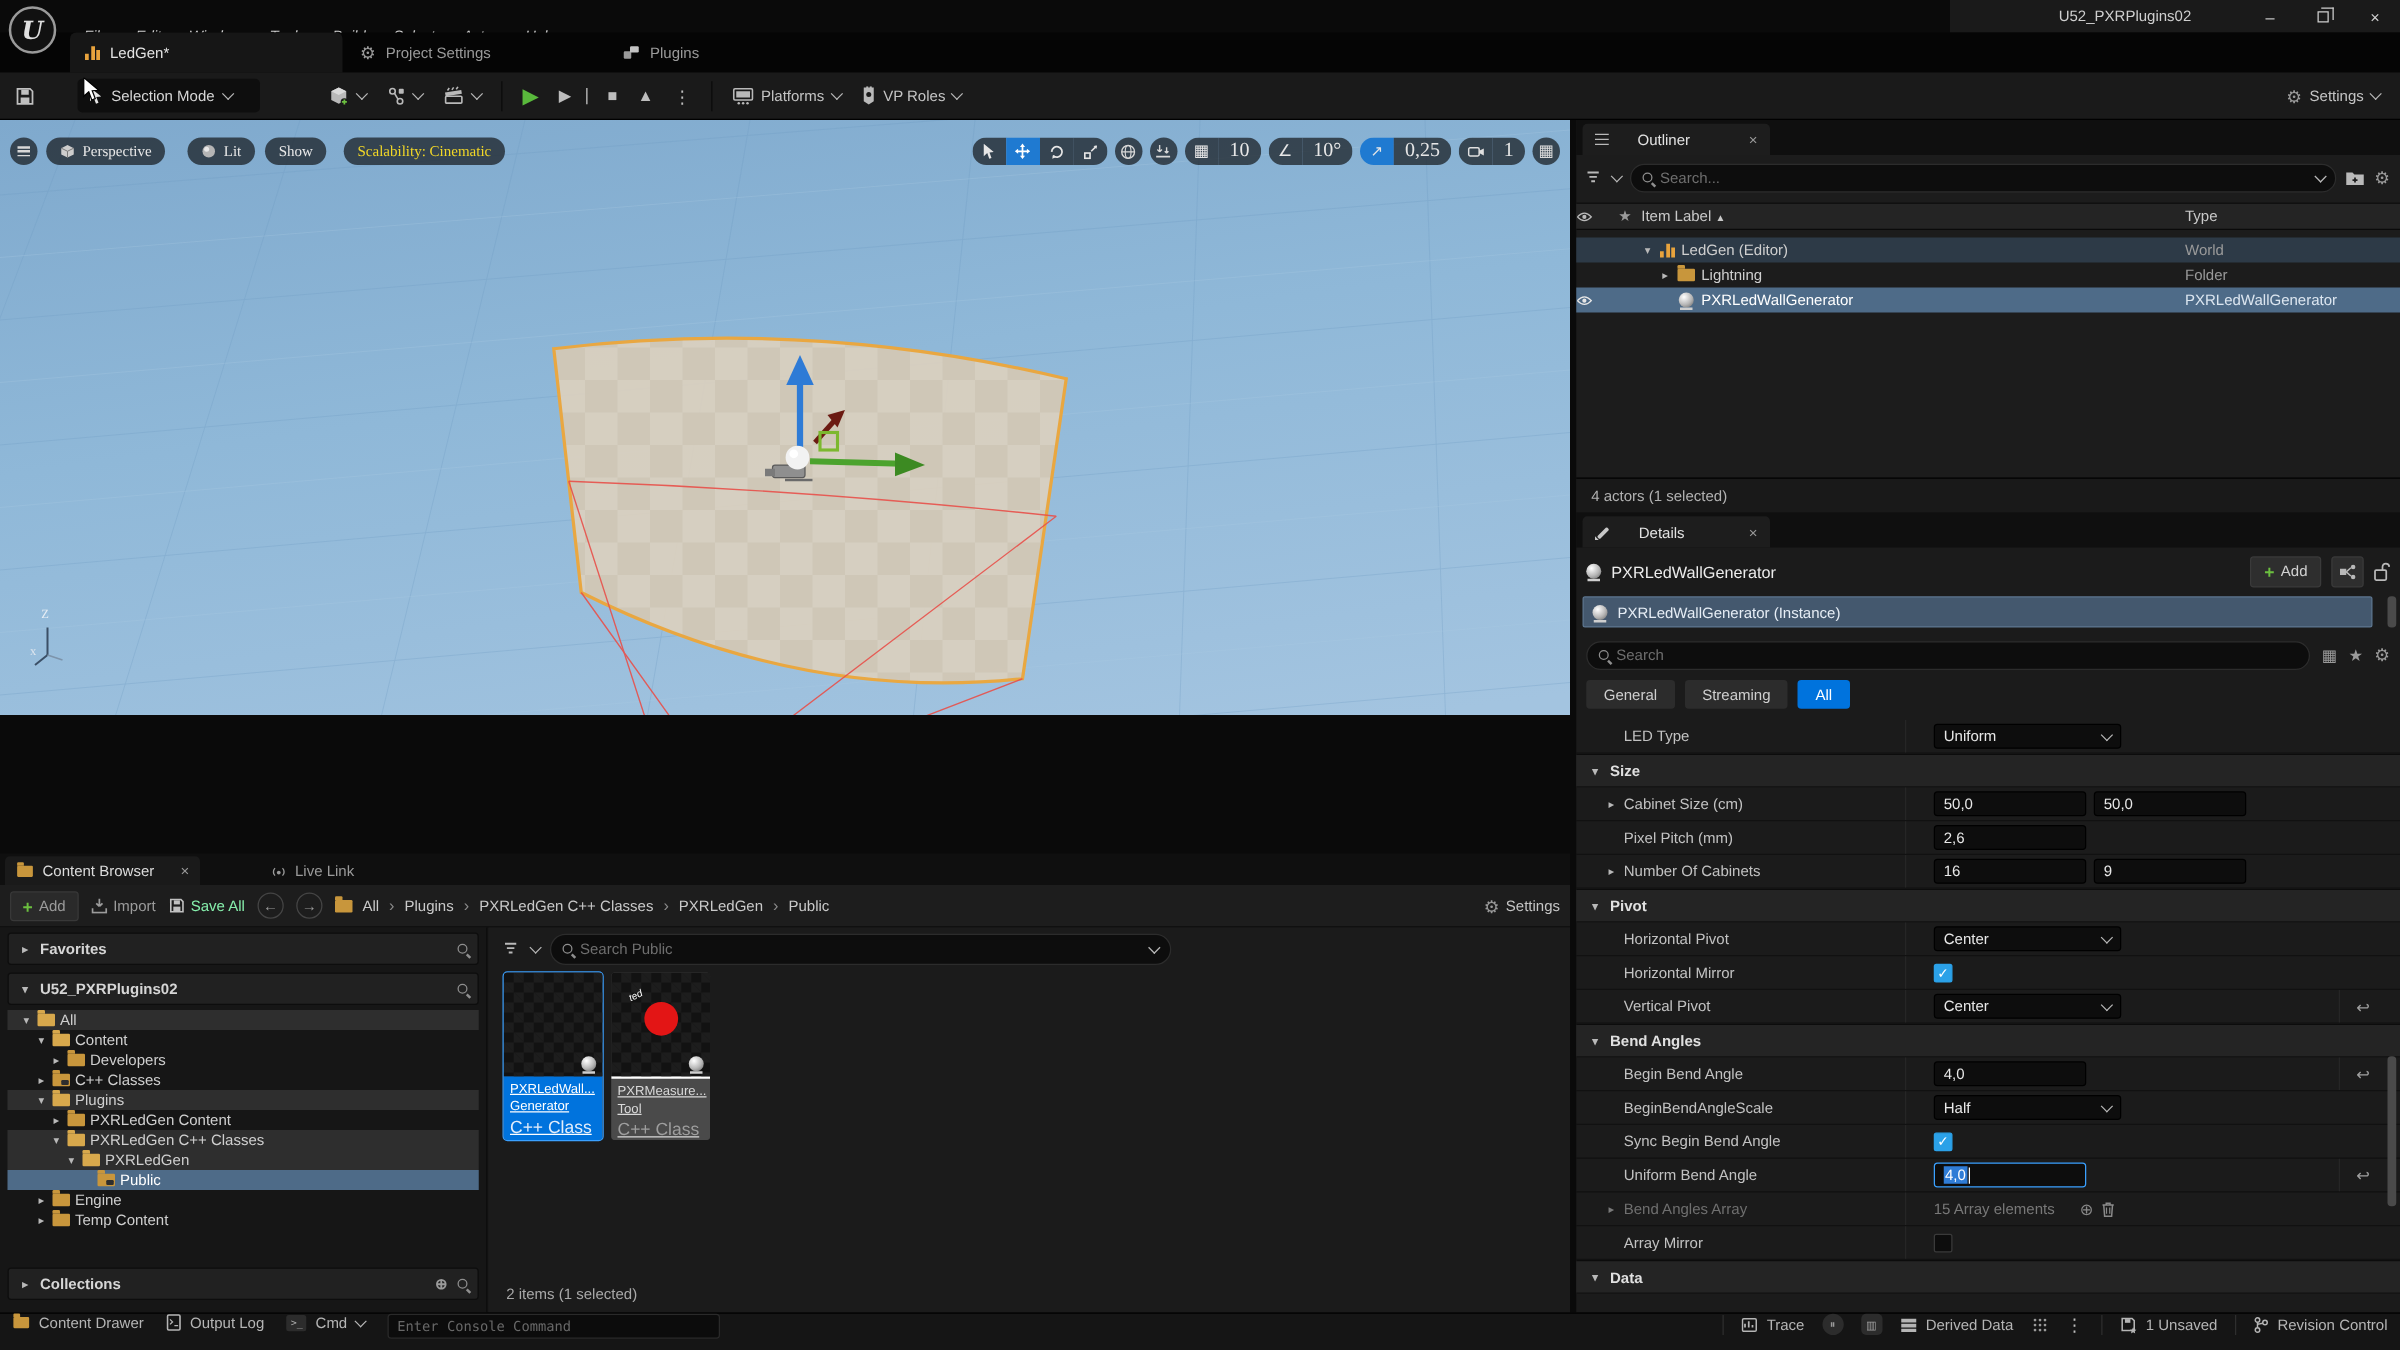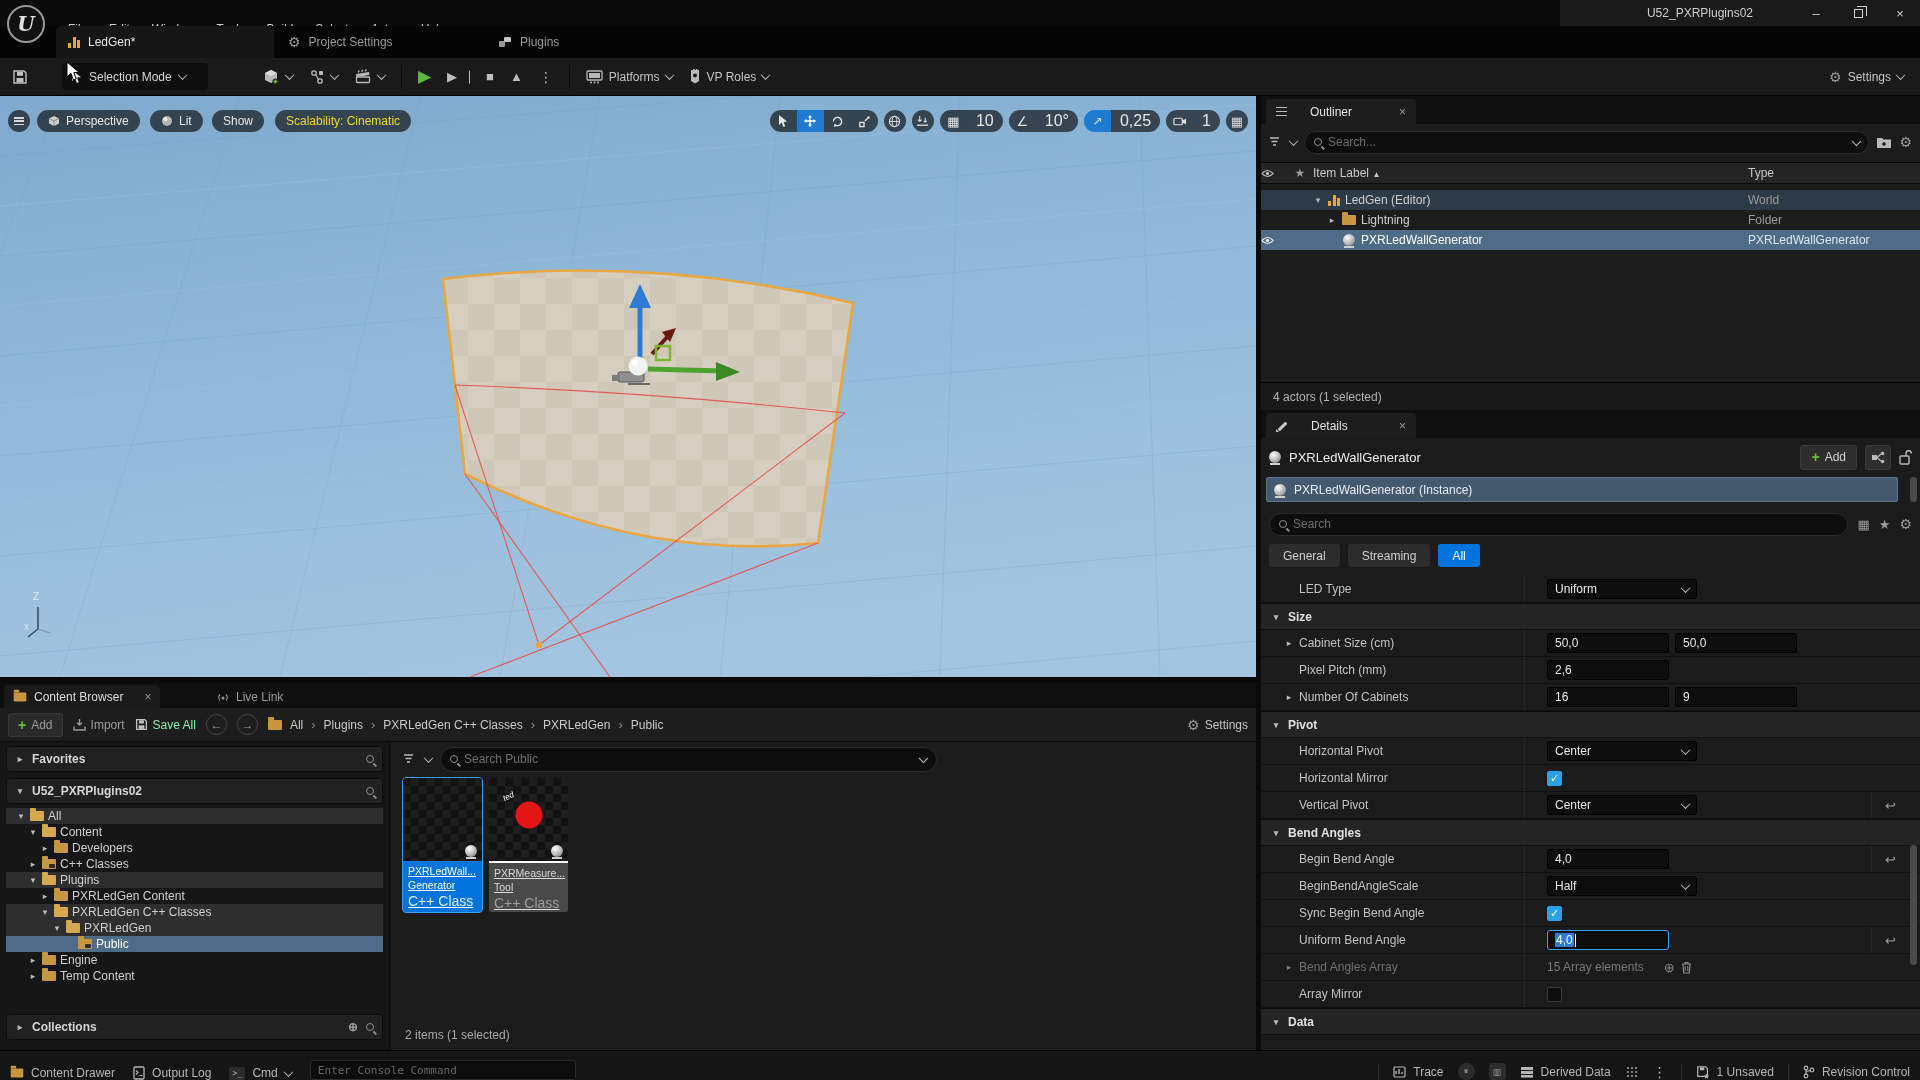--- a/index.html
+++ b/index.html
@@ -32,21 +32,21 @@
   .toolbar { position:absolute; left:0; top:58px; width:1920px; height:38px; background:#1a1a1a; border-bottom:1px solid #000; display:flex; align-items:center; }
   .tsep { width:1px; height:24px; background:#0a0a0a; margin:0 8px; }
   .tool-btn { display:flex; align-items:center; gap:6px; color:#c4c4c4; padding:0 8px; height:30px; }
   .mode-btn { position:absolute; left:62px; top:5px; width:146px; height:27px; background:#0e0e0e; border-radius:4px; display:flex; align-items:center; gap:7px; padding:0 9px; color:#d6d6d6; }
   .chev { width:7px; height:7px; border-right:1.6px solid #b9b9b9; border-bottom:1.6px solid #b9b9b9; transform:rotate(45deg) translate(-1px,-1px); display:inline-block; }
   .play-glyph { color:#59b93c; font-size:17px; line-height:1; }
   .transport { color:#bdbdbd; font-size:13px; }
   .vdots { color:#bdbdbd; font-size:14px; letter-spacing:0; }
 
   
-  .viewport { position:absolute; left:0; top:96px; width:1256px; height:581px; overflow:hidden; background:#7f1d1d; }
+  .viewport { position:absolute; left:0; top:96px; width:1256px; height:476px; overflow:hidden; background:#7f1d1d;font-family:Liberation Serif, serif; }
   .vp-pill { position:absolute; top:14px; height:22px; border-radius:11px; background:rgba(22,26,30,0.72); color:#e8e8e8; display:flex; align-items:center; gap:6px; padding:0 11px; font-size:12px; }
   .vp-round { position:absolute; top:14px; width:22px; height:22px; border-radius:50%; background:rgba(22,26,30,0.72); display:flex; align-items:center; justify-content:center; color:#dadada; }
   .burger { width:10px; height:8px; display:flex; flex-direction:column; justify-content:space-between; }
   .burger i { height:1.5px; background:#d8d8d8; display:block; }
   .vp-cluster { position:absolute; top:14px; right:8px; display:flex; gap:6px; align-items:center; }
   .vp-seg { display:flex; height:22px; border-radius:11px; overflow:hidden; }
   .vp-seg .seg { width:27px; height:22px; background:rgba(22,26,30,0.72); display:flex; align-items:center; justify-content:center; color:#e6e6e6; }
   .vp-seg .seg.active { background:#1f7ad1; }
   .vp-seg .seg.txt { width:auto; padding:0 9px; font-size:16px; }
   .yellow { color:#f2d727; }
@@ -150,21 +150,21 @@
   .tile-label { height:51px; padding:4px 5px 0; font-size:10.5px; line-height:1.3; color:#fff;text-decoration:underline; }
   .tile.selected .tile-label { background:#0073dd; }
   .tile:not(.selected) .tile-label { background:#4a4a4a; border-top:2px solid #fff; color:#d9d9d9; }
   .tile-class { font-size:14px; color:#e3eefb; }
   .tile:not(.selected) .tile-class { color:#9e9e9e; }
   .reddot { position:absolute; left:50%; top:44%; width:27px; height:27px; border-radius:50%; background:#e31515; transform:translate(-50%,-50%); }
   .doodle { position:absolute; left:14px; top:14px; color:#fff; font-size:8px; font-style:italic; transform:rotate(-25deg); }
   .cb-status { position:absolute; left:14px; bottom:8px; color:#a8a8a8; }
 
   
-  .statusbar { position:absolute; left:0; top:1050px; width:1920px; height:30px; background:#151515; border-top:1px solid #000; display:flex; align-items:flex-end; padding:0 10px; gap:18px; color:#b5b5b5; }
+  .statusbar { position:absolute; left:0; top:1050px; width:1920px; height:30px; background:#151515; border-top:1px solid #000; display:flex; align-items:flex-start; padding:0 10px; gap:18px; color:#b5b5b5; }
   .sb-item { display:flex; align-items:center; gap:7px; }
   .console-input { width:266px; height:20px; background:#0c0c0c; border:1px solid #2a2a2a; border-radius:3px; color:#d0d0d0; font-family:"DejaVu Sans Mono",monospace; font-size:11px; padding:0 7px; outline:none; }
   .console-input::placeholder { color:#686868; }
   .sb-right { margin-left:auto; display:flex; align-items:center; gap:14px; }
   .vsep { width:1px; height:16px; background:#2e2e2e; }
   .sb-circle { width:17px; height:17px; border-radius:50%; background:#2c2c2c; display:flex; align-items:center; justify-content:center; color:#9a9a9a; font-size:9px; }
   .termbox { width:16px; height:13px; background:#2c2c2c; border-radius:2px; color:#b5b5b5; font-size:8px; display:flex; align-items:center; justify-content:center; font-family:"DejaVu Sans Mono",monospace; }
 
   .cursor-arrow { position:absolute; z-index:50; }
 </style>

